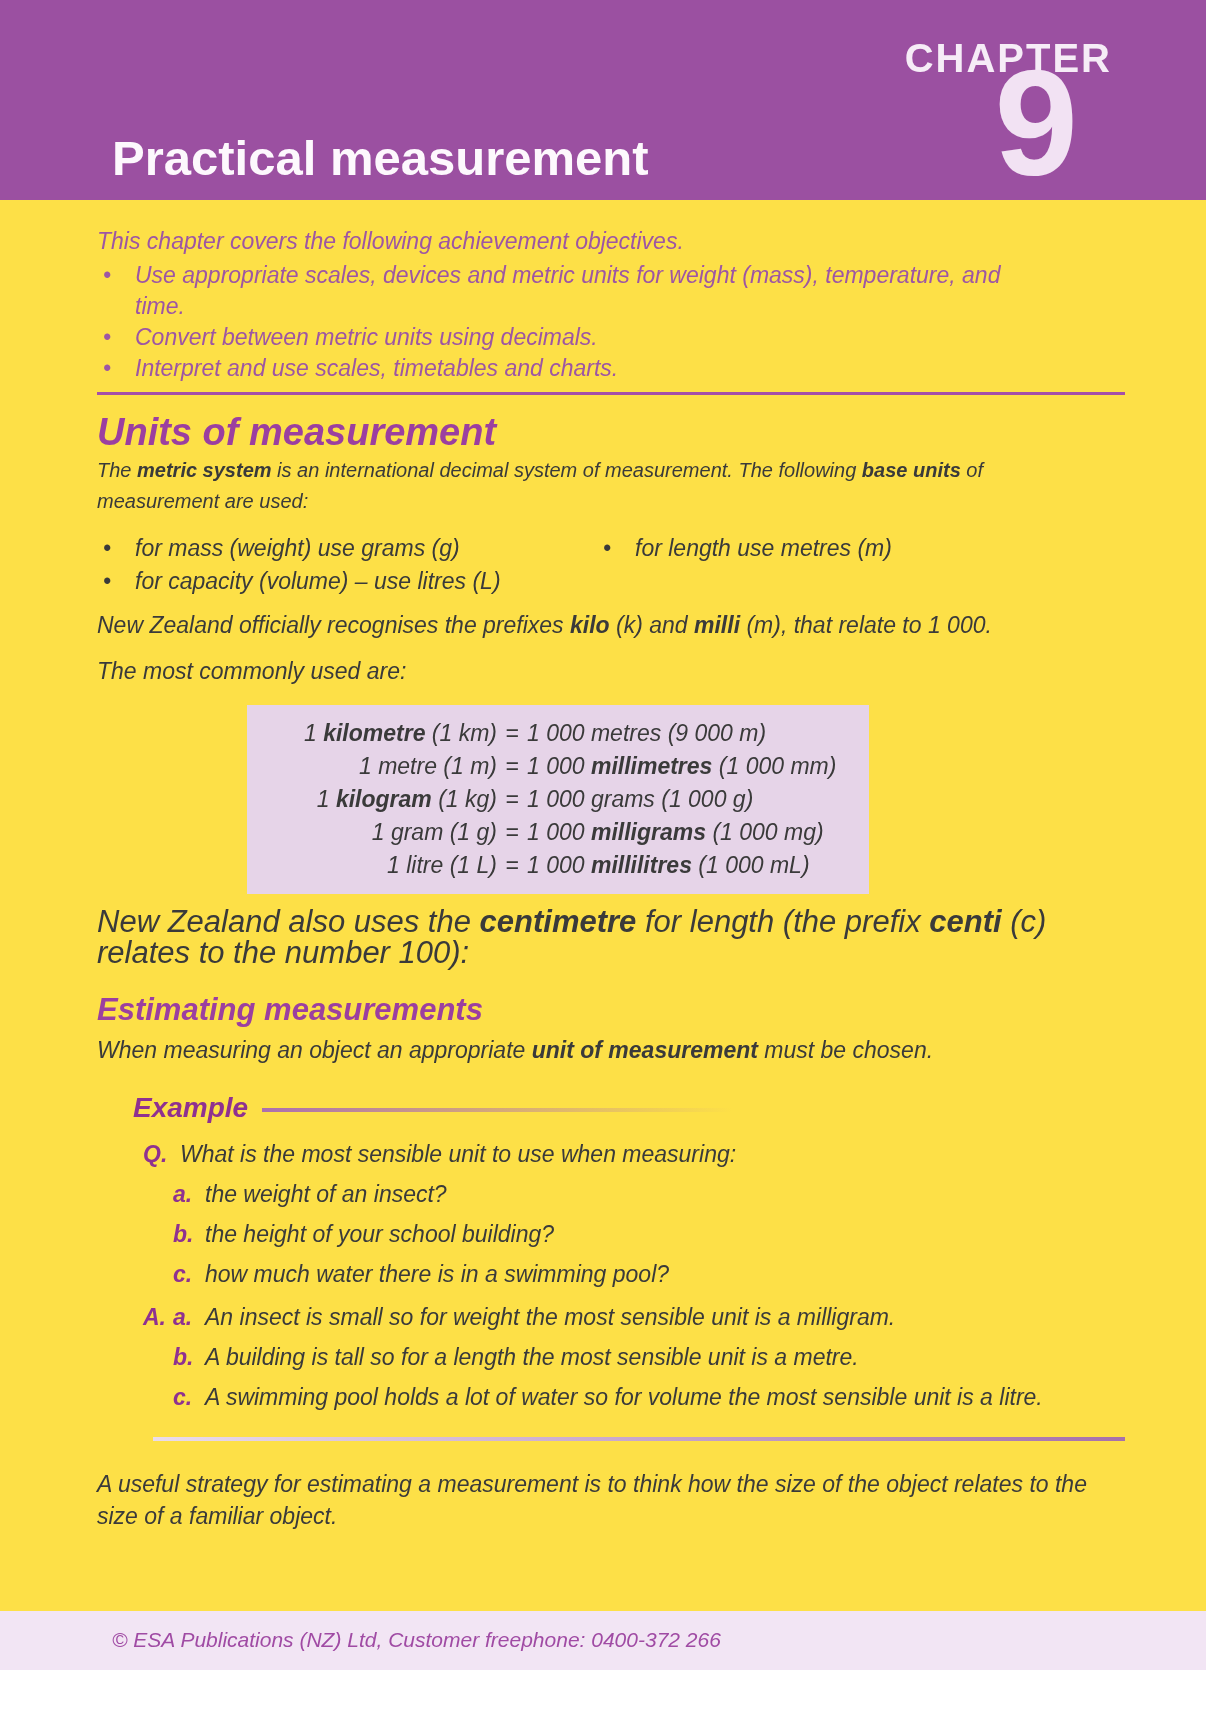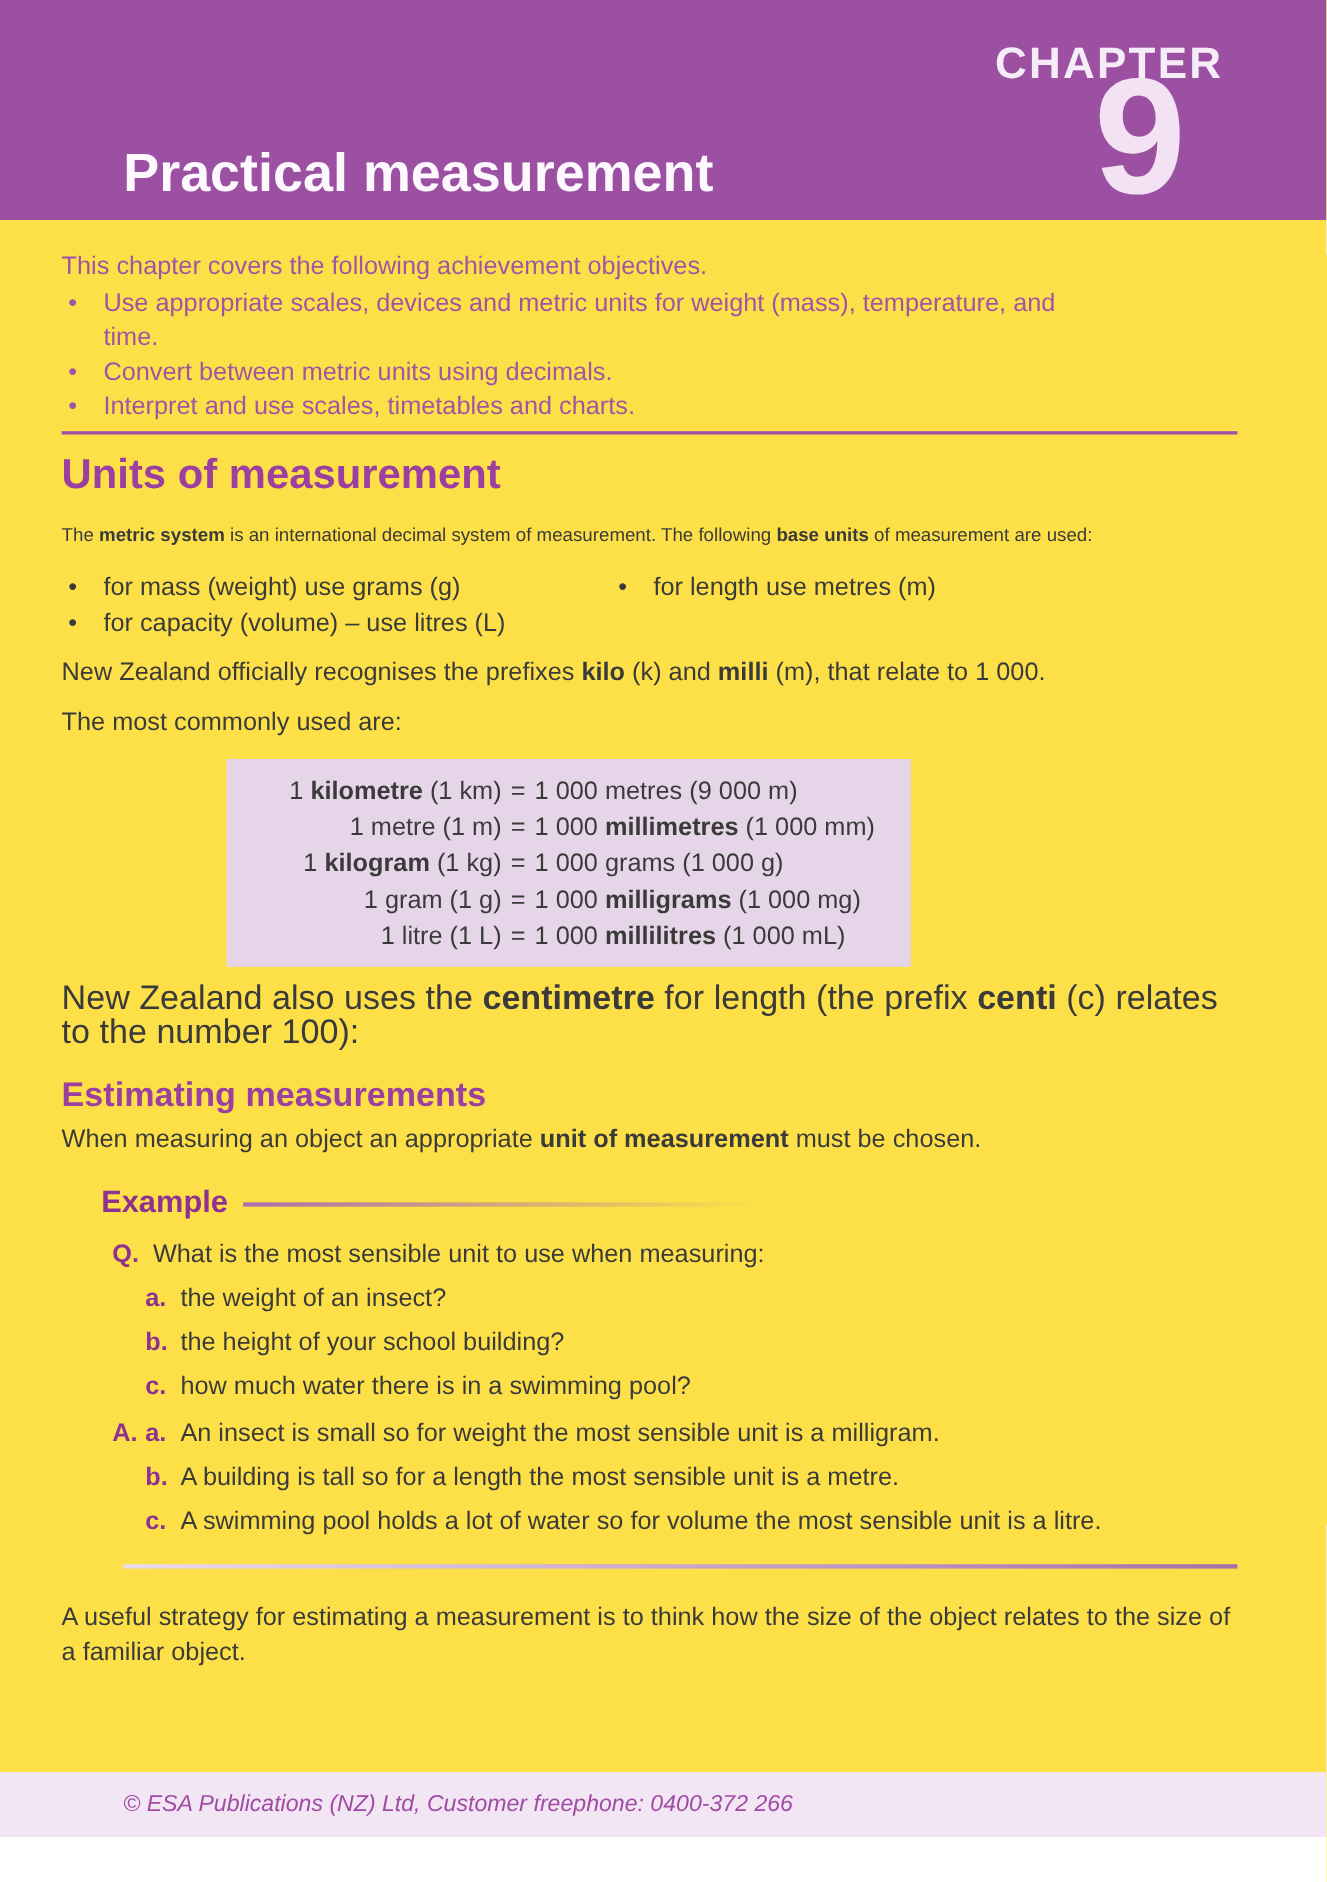--- a/index.html
+++ b/index.html
@@ -14,31 +14,31 @@
     letter-spacing:2px;color:#f6ecf7;
   }
   .chapter-number{
     position:absolute;top:48px;right:128px;font-size:150px;line-height:150px;
     font-weight:bold;color:#f2e2f3;
   }
   .band-title{
     position:absolute;left:112px;bottom:14px;font-size:49px;font-weight:bold;color:#fdf8fd;
   }
   
-  .content{padding:26px 81px 0 56px;}
+  .content{padding:26px 81px 0 97px;font-style:italic;}
   .purple-text{color:#9d56a4;}
   p{margin:0;}
   .lead{font-size:23px;line-height:30px;}
   .objectives{margin-top:4px;}
   .obj-row{display:flex;font-size:23px;line-height:31px;}
   .obj-row .blt{flex:0 0 32px;margin-left:6px;}
   .obj-text{max-width:920px;}
   .divider{height:3px;background:#a44fa8;margin-top:8px;}
   .h1{font-size:38px;line-height:44px;font-weight:bold;color:#9b3fa0;margin-top:15px;}
-  .bodyp{font-size:17px;line-height:31px;margin-top:17px;max-width:1000px;}
+  .bodyp{font-size:20px;line-height:31px;margin-top:1px;max-width:1000px;}
   .base-bullets{margin-top:15px;}
   .bb-row{display:flex;font-size:23px;line-height:33px;}
   .bb-item{display:flex;}
   .bb-item .blt{flex:0 0 32px;margin-left:6px;}
   .bb-col1{width:500px;}
   .p-prefix{font-size:23px;line-height:31px;margin-top:12px;}
   .p-common{font-size:23px;line-height:31px;margin-top:15px;}
   
   .conv-box{
     margin-top:18px;margin-left:150px;width:622px;background:#e6d4e8;

